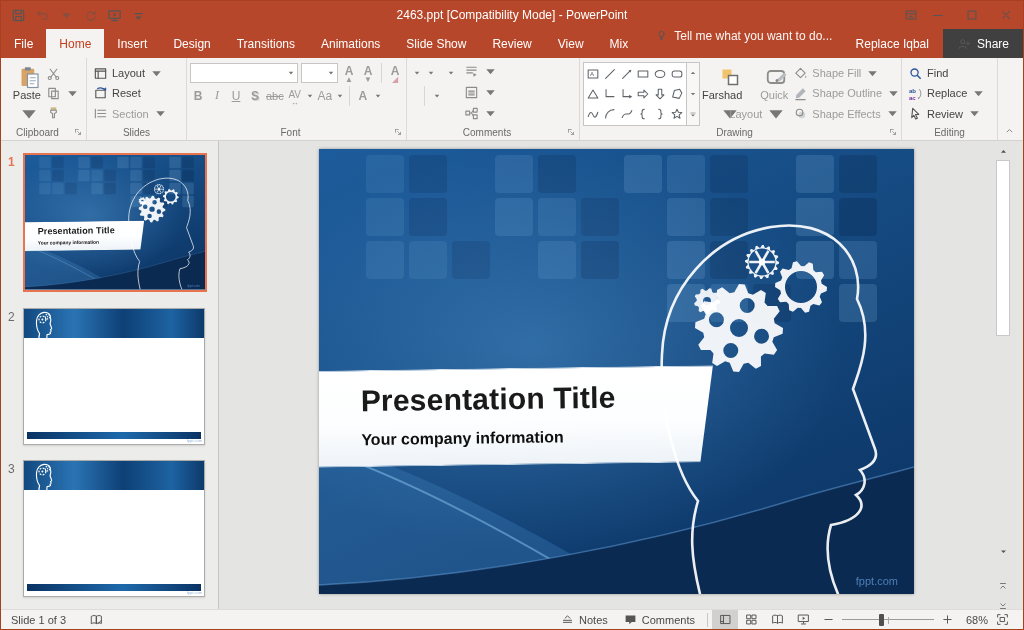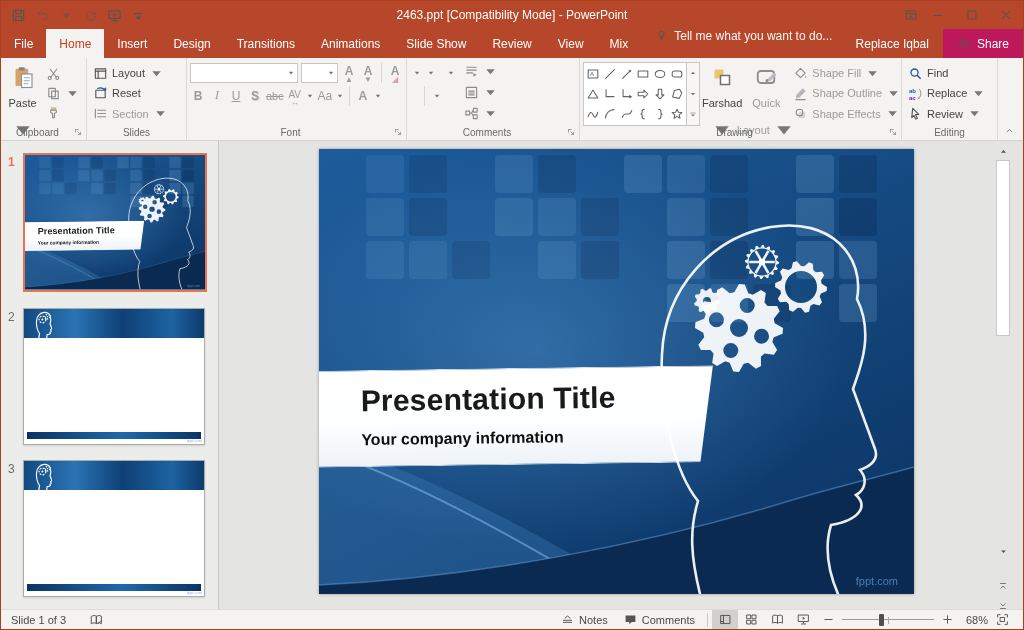--- a/index.html
+++ b/index.html
@@ -19,31 +19,31 @@
   .qat-caret svg{width:9px;height:9px;}
 
   
   .tabrow{height:29px;background:#b7472a;display:flex;align-items:stretch;color:#fff;font-size:12px;flex:0 0 auto;}
   .tab{display:flex;align-items:center;padding:0 13px;cursor:default;}
   .tab.active{background:#f4f3f2;color:#c43e1c;}
   .tellme{display:flex;gap:6px;margin-left:14px;color:rgba(255,255,255,.95);}
   .tellme .ic svg{width:13px;height:13px;}
   .tabspacer{flex:1;}
   .username{display:flex;align-items:center;padding:0 14px;font-size:12px;}
-  .sharebtn{display:flex;align-items:center;gap:6px;background:#be185d;padding:0 14px;font-size:12px;}
+  .sharebtn{display:flex;align-items:center;gap:6px;background:#404040;padding:0 14px;font-size:12px;}
   .sharebtn .ic svg{width:14px;height:14px;}
 
   
   .ribbon{height:83px;background:#f4f3f2;border-bottom:1px solid #d5d3d1;display:flex;position:relative;flex:0 0 auto;font-size:11px;color:#444;}
   .rgroup{position:relative;border-right:1px solid #dcdad7;padding:3px 3px 16px 3px;display:flex;gap:2px;}
   .glabel{position:absolute;bottom:2px;left:0;right:12px;text-align:center;font-size:10px;color:#6a6a6a;}
   .glabel.full{right:0;}
   .launcher{position:absolute;bottom:3px;right:3px;}
   .launcher svg{width:10px;height:10px;color:#8a8a8a;}
-  .bigbtn{display:flex;flex-direction:column;align-items:center;padding-top:4px;width:46px;line-height:13px;text-align:center;color:#444;gap:8px;}
+  .bigbtn{display:flex;flex-direction:column;align-items:flex-end;padding-top:4px;width:46px;line-height:13px;text-align:center;color:#444;}
   .bigbtn .ic svg{width:24px;height:24px;}
   .col{display:flex;flex-direction:column;justify-content:flex-start;}
   .sbtn{display:flex;align-items:center;gap:4px;height:21px;padding:0 3px;white-space:nowrap;}
   .sbtn .ic svg{width:15px;height:15px;}
   .dis{color:#9b9b9b;}
   .ic{display:inline-block;line-height:0;color:#555;}
   .ic.gray{color:#8c8c8c;}
   .caret svg{width:8px;height:8px;color:#777;}
   .fRow{display:flex;align-items:center;gap:3px;height:23px;}
   .combo{display:flex;align-items:center;background:#fff;border:1px solid #c8c6c4;height:20px;}

